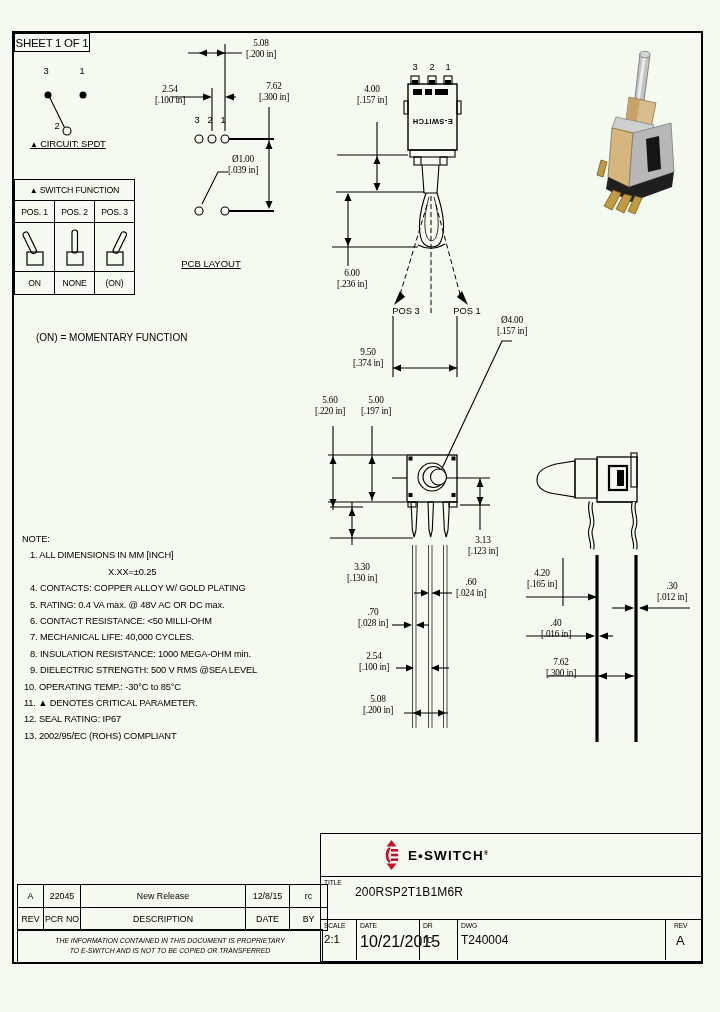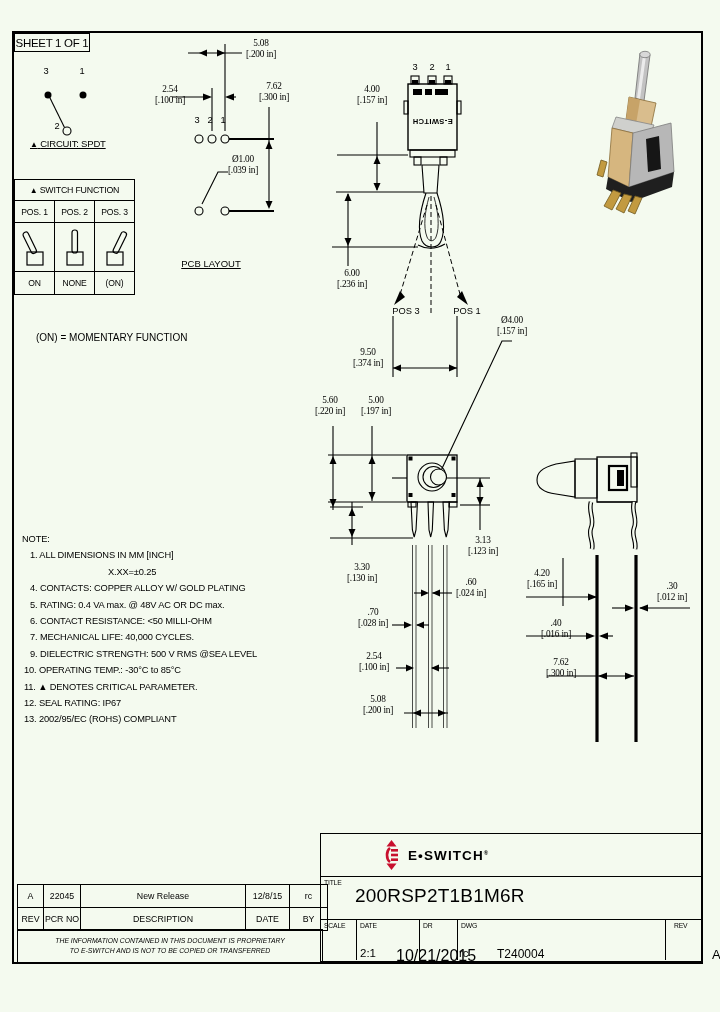--- a/index.html
+++ b/index.html
@@ -47,25 +47,25 @@
   .tblock{position:absolute;left:320px;top:833px;width:383px;height:129px;
     border:1.6px solid #000;box-sizing:border-box;}
   .logo-row{position:absolute;left:0;top:0;width:100%;height:43px;
     border-bottom:1.6px solid #000;box-sizing:border-box;
     display:flex;align-items:center;padding-left:62px;}
   .brandtext{font-size:13.5px;font-weight:bold;letter-spacing:1.1px;margin-left:8px;}
   .brandreg{font-size:6px;vertical-align:super;}
   .title-row{position:absolute;left:0;top:43px;width:100%;height:43px;
     border-bottom:1.6px solid #000;box-sizing:border-box;}
   .cell-label{position:absolute;left:3px;top:2px;font-size:6.8px;letter-spacing:-0.2px;}
-  .title-val{position:absolute;left:34px;top:8px;font-size:19px;letter-spacing:0.2px;text-align:center;}
+  .title-val{position:absolute;left:34px;top:8px;font-size:12px;letter-spacing:0.2px;text-align:center;}
   .info-row{position:absolute;left:0;top:86px;width:100%;height:40px;display:flex;}
   .icell{position:relative;border-right:1.3px solid #000;box-sizing:border-box;height:100%;}
   .icell:last-child{border-right:none;}
-  .ival{position:absolute;left:3px;top:27px;font-size:11.5px;margin-left:36px;}
+  .ival{position:absolute;left:3px;top:13px;font-size:11.5px;}
 </style>
 </head>
 <body>
 
 <div id="sheet">
 
   <div class="frame"></div>
 
   <svg class="linework" width="720" height="1012">
 
@@ -397,20 +397,21 @@
     </div>
 
   <div class="notes">
     <div class="note-h">NOTE:</div>
     <div class="note n1">1. ALL DIMENSIONS IN MM [INCH]</div>
     <div class="note tol">X.XX=±0.25</div>
     <div class="note n1">4. CONTACTS: COPPER ALLOY W/ GOLD PLATING</div>
     <div class="note n1">5. RATING: 0.4 VA max. @ 48V AC OR DC max.</div>
     <div class="note n1">6. CONTACT RESISTANCE: &lt;50 MILLI-OHM</div>
     <div class="note n1">7. MECHANICAL LIFE: 40,000 CYCLES.</div>
+    <div class="note n1">8. INSULATION RESISTANCE: 1000 MEGA-OHM min.</div>
     <div class="note n1">9. DIELECTRIC STRENGTH: 500 V RMS @SEA LEVEL</div>
     <div class="note n2">10. OPERATING TEMP.: -30°C to 85°C</div>
     <div class="note n2">11. ▲ DENOTES CRITICAL PARAMETER.</div>
     <div class="note n2">12. SEAL RATING: IP67</div>
     <div class="note n2">13. 2002/95/EC (ROHS) COMPLIANT</div>
   </div>
 
   <table class="rtable">
     <tbody>
         <tr>

